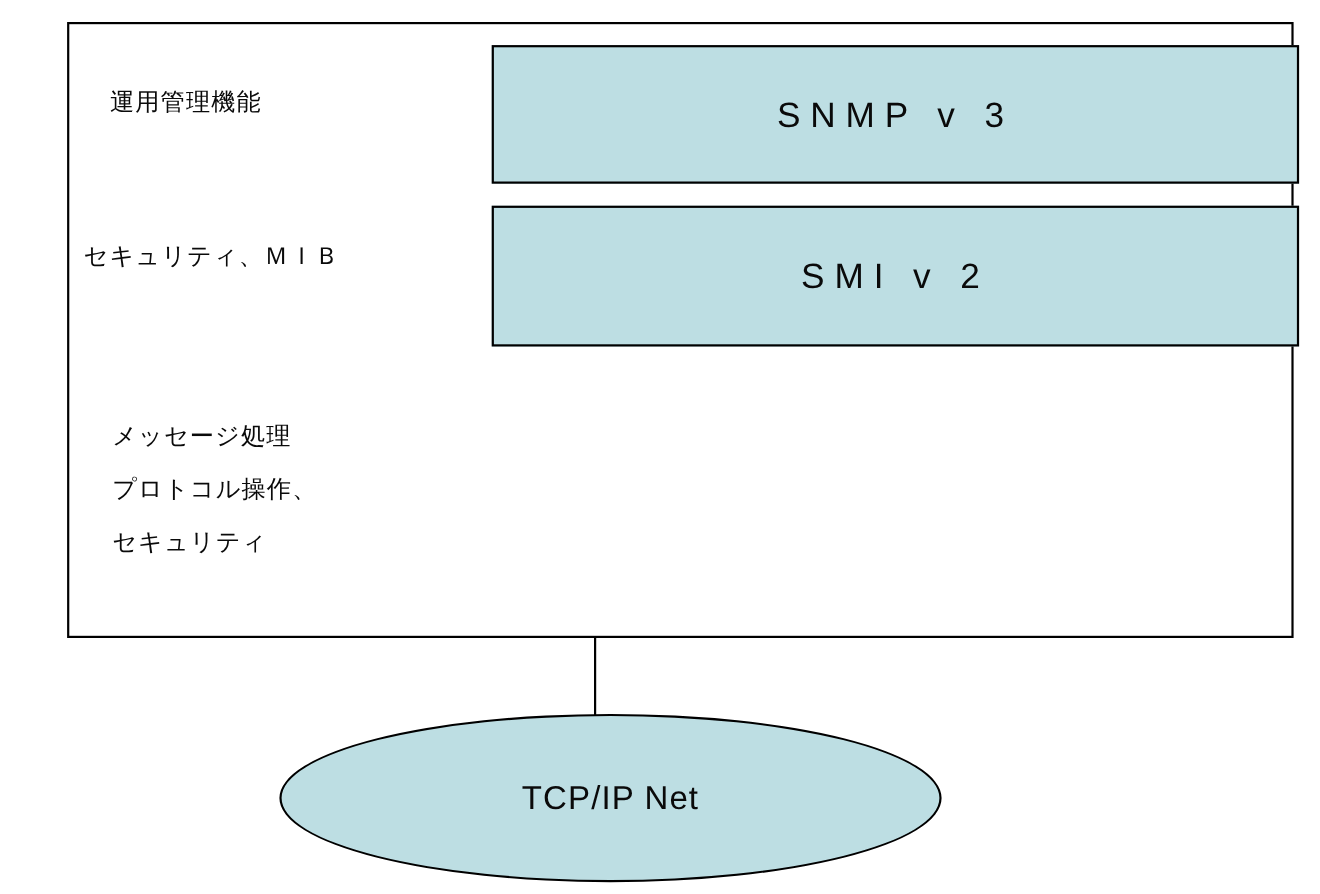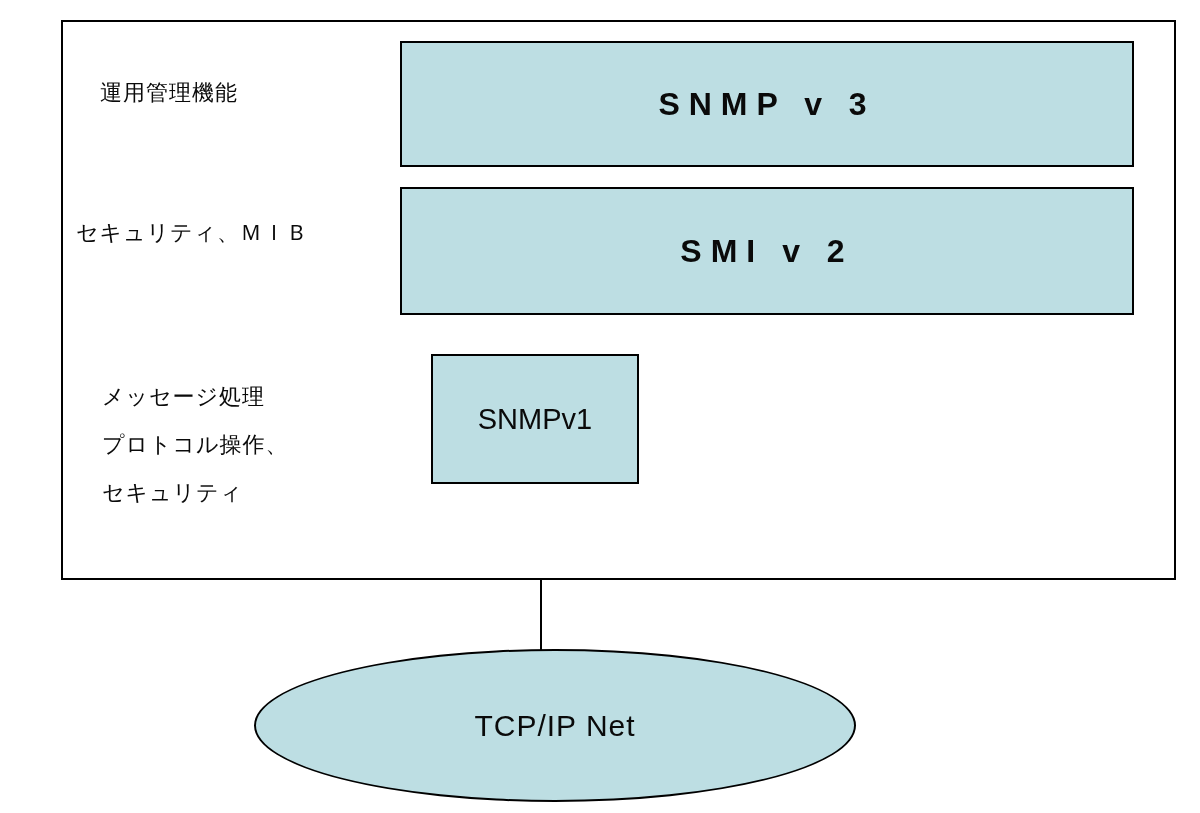--- a/index.html
+++ b/index.html
@@ -25,28 +25,27 @@
     font-size: 22px;
     color: #0a0a0a;
     white-space: nowrap;
     letter-spacing: 1px;
   }
   .jlabel-row1 { left: 100px; top: 78px; }
   .jlabel-row2 { left: 76px;  top: 218px; }
   .jlabel-row3 { left: 102px; top: 373px; line-height: 48px; }
   .layer-box {
     position: absolute;
-    left: 400px;
+    left: 447px;
     width: 734px;
     background: #bddee3;
     border: 2px solid #000000;
     display: flex;
     align-items: center;
     justify-content: center;
-    font-weight: bold;
   }
   .layer-box.snmp { top: 41px;  height: 126px; }
   .layer-box.smi  { top: 187px; height: 128px; }
   .layer-text {
     font-size: 32px;
     letter-spacing: 9px;
     color: #0a0a0a;
     white-space: pre;
   }
   .proto-box {
@@ -108,23 +107,20 @@
   </div>
 
   <div class="layer-box snmp">
     <span class="layer-text">SNMP v 3</span>
   </div>
 
   <div class="layer-box smi">
     <span class="layer-text">SMI v 2</span>
   </div>
 
-  <div class="proto-box b1">
-    <span class="proto-text">SNMPv1</span>
-  </div>
 
 
 
   <div class="connector"></div>
 
   <div class="net-ellipse">
     <span class="net-text">TCP/IP Net</span>
   </div>
 
 </div>

